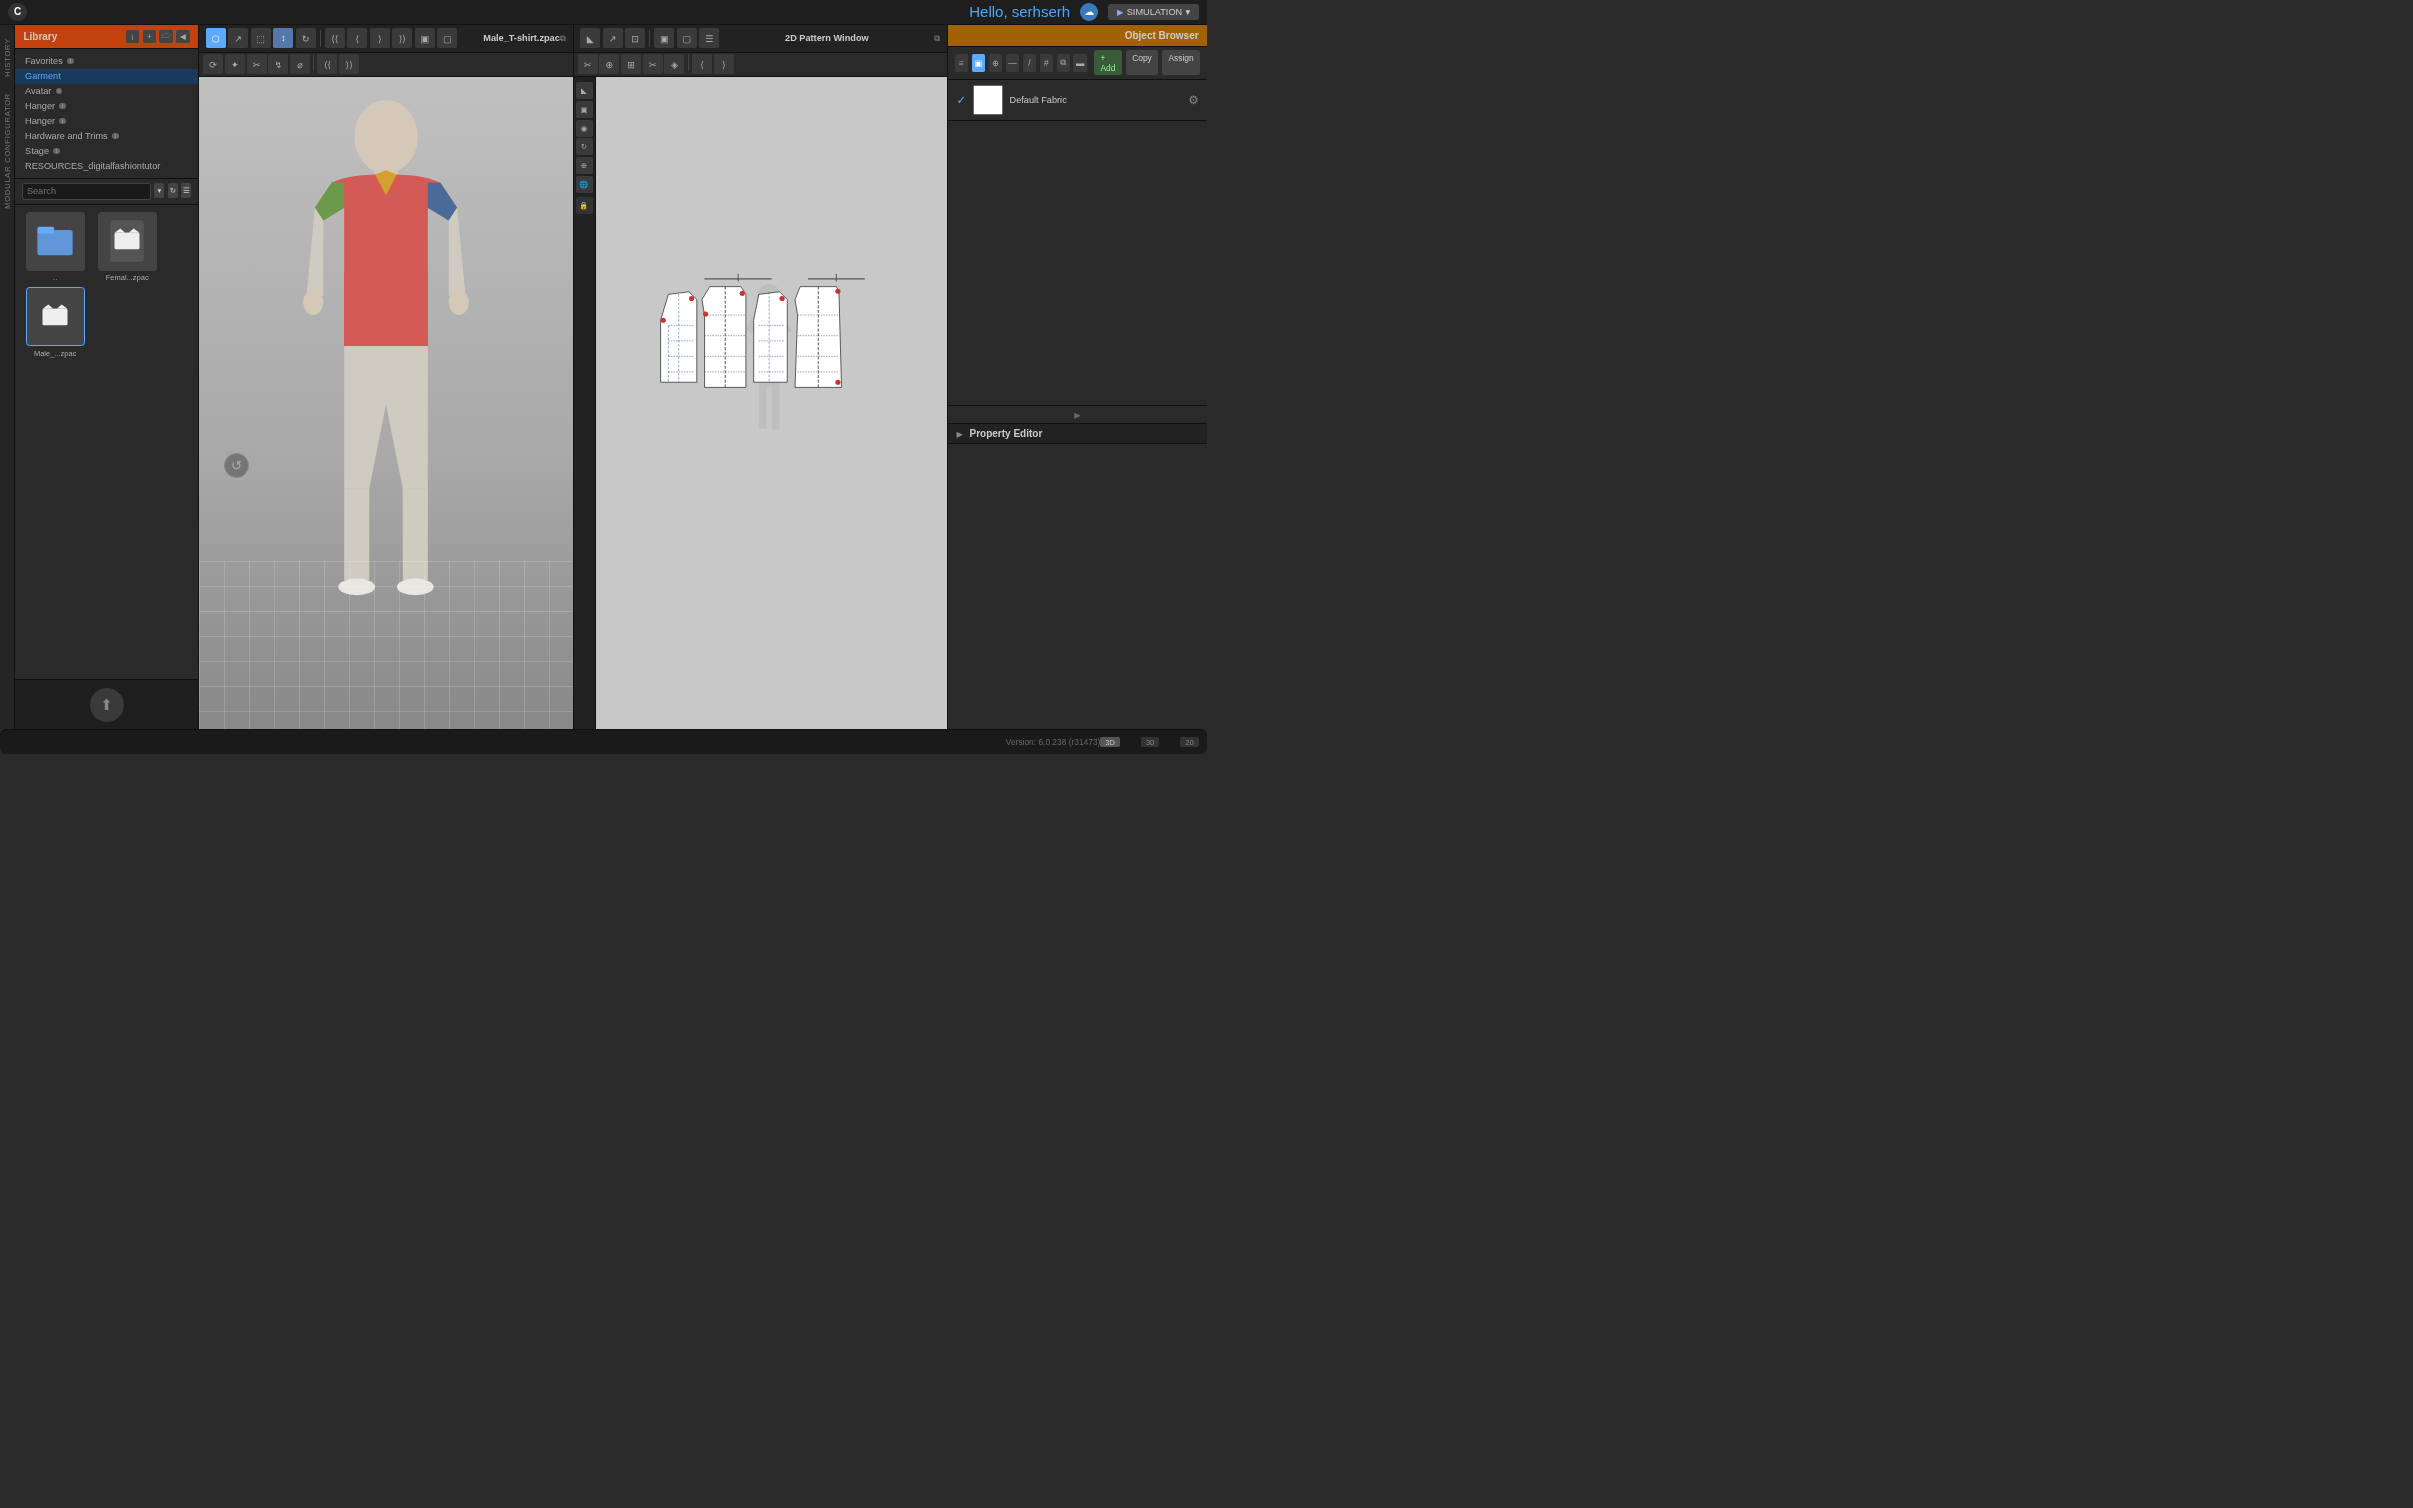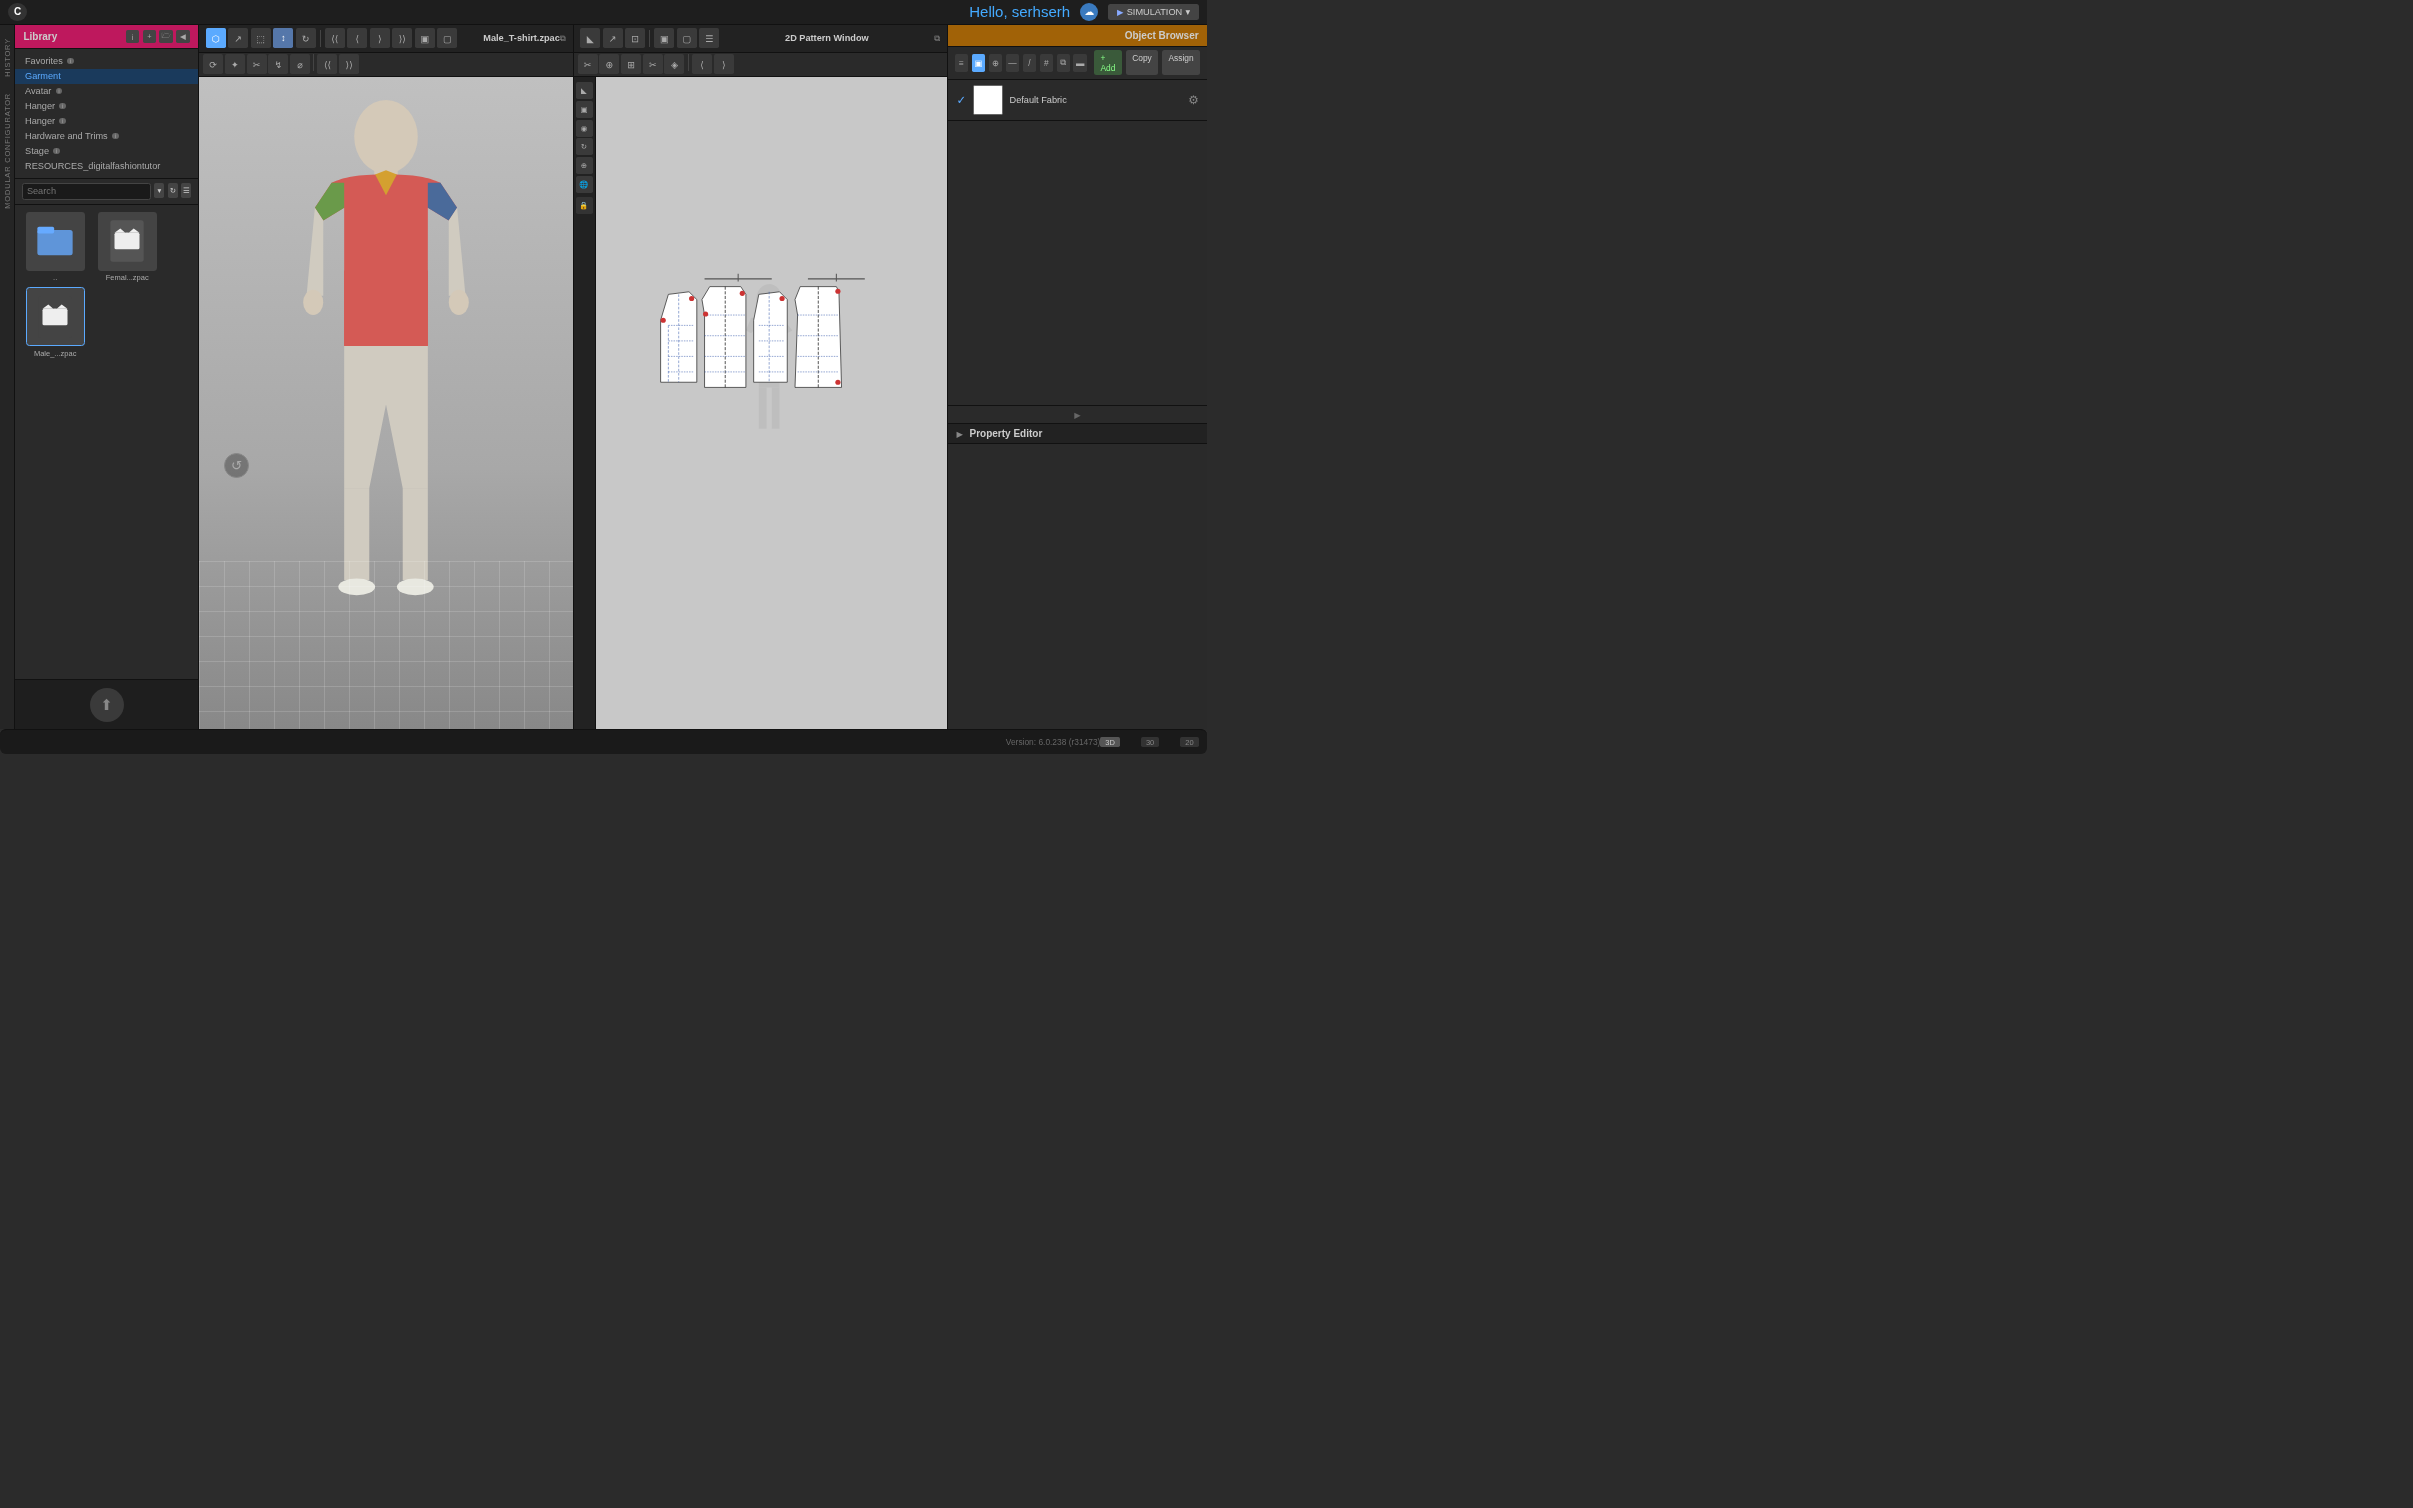--- a/index.html
+++ b/index.html
@@ -102,21 +102,21 @@
     
     .library-panel {
       width: 184px;
       background: #2a2a2a;
       display: flex;
       flex-direction: column;
       border-right: 0.8px solid #111;
       flex-shrink: 0;
     }
     .panel-header {
-      background: #be185d;
+      background: #c2410c;
       padding: 5px 8.4px;
       display: flex;
       align-items: center;
       justify-content: space-between;
       border-bottom: 0.8px solid #111;
     }
     .panel-title {
       font-size: 10px;
       color: #ccc;
       font-weight: bold;

